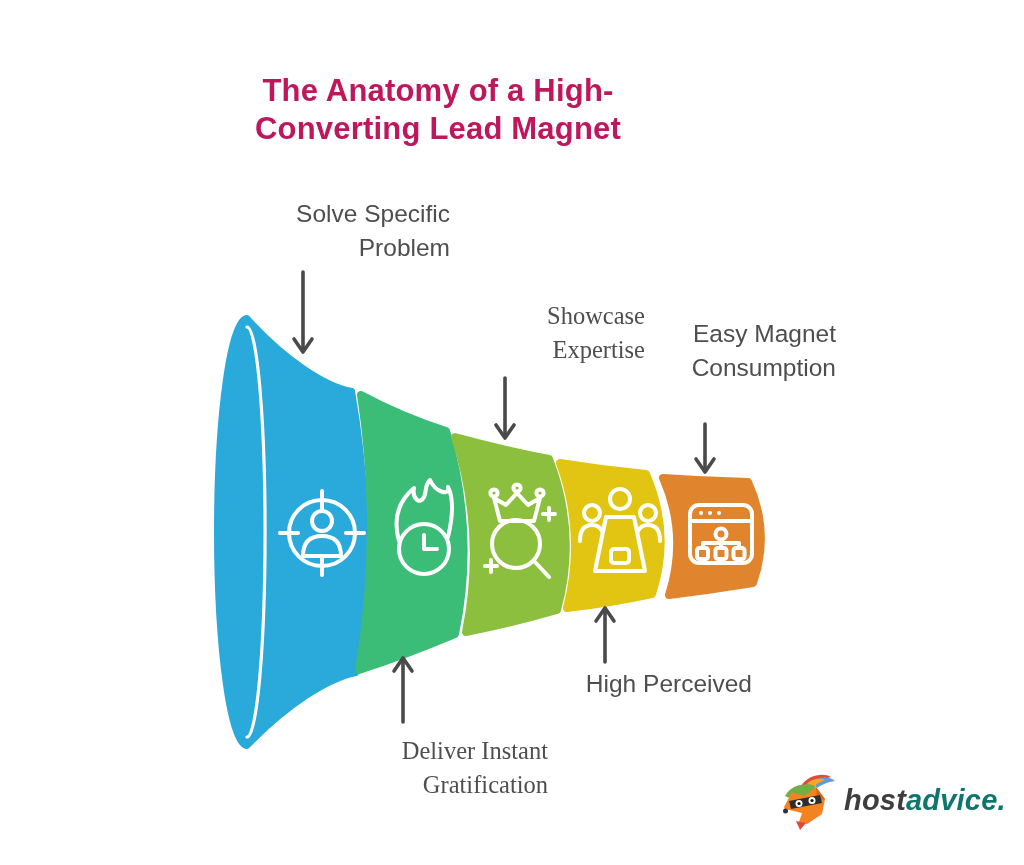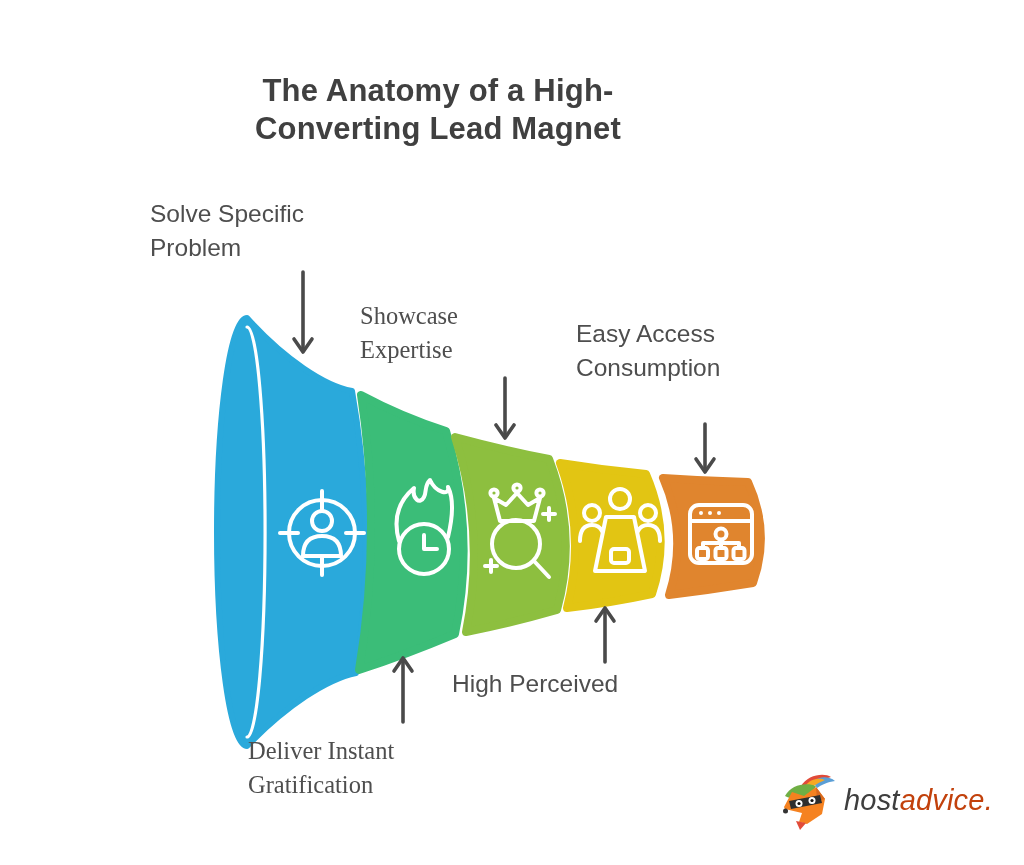--- a/index.html
+++ b/index.html
@@ -2,41 +2,41 @@
 <html><head>
 <meta charset="utf-8">
 <style>
   html,body{margin:0;padding:0;background:#fff;}
   .canvas{
     position:relative;width:1024px;height:865px;background:#ffffff;
     font-family:"Liberation Sans","DejaVu Sans",sans-serif;overflow:hidden;
   }
   .title{
     position:absolute;left:0;top:72px;width:876px;text-align:center;
-    font-size:31px;line-height:38px;font-weight:700;color:#404040;letter-spacing:.2px;
+    font-size:31px;line-height:38px;font-weight:700;color:#be185d;letter-spacing:.2px;
   }
   .title span{display:block;}
   .ann{
-    position:absolute;text-align:left;color:#4e4e4e;
+    position:absolute;text-align:right;color:#4e4e4e;
     font-size:24.5px;line-height:34px;font-weight:400;
   }
   .ann span{display:block;}
   .ann--right{text-align:right;}
   .ann--left{text-align:left;}
   .funnel-svg{position:absolute;left:0;top:0;}
   .logo{
     position:absolute;left:779px;top:770px;height:64px;
     display:flex;align-items:center;gap:5px;
   }
   .logo-text{
     font-style:italic;font-size:29px;color:#3e3e3e;letter-spacing:.2px;
     white-space:nowrap;padding-bottom:4px;
   }
-  .logo-text .bold{font-weight:400;}
-  .logo-text .light{font-weight:400;color:#c2410c;}
+  .logo-text .bold{font-weight:700;}
+  .logo-text .light{font-weight:700;color:#0f766e;}
 </style>
 </head>
 <body>
 
 <div class="canvas">
 
   <div class="title">
     <span>The Anatomy of a High-</span>
     <span>Converting Lead Magnet</span>
   </div>
@@ -131,21 +131,21 @@
     <span>Solve Specific</span>
     <span>Problem</span>
   </div>
 
   <div class="ann" style="left:360px;top:299px;width:285px;font-family:Liberation Serif, serif;">
     <span>Showcase</span>
     <span>Expertise</span>
   </div>
 
   <div class="ann" style="left:576px;top:317px;width:260px;">
-    <span>Easy Access</span>
+    <span>Easy Magnet</span>
     <span>Consumption</span>
   </div>
 
   <div class="ann" style="left:248px;top:734px;width:300px;font-family:Liberation Serif, serif;">
     <span>Deliver Instant</span>
     <span>Gratification</span>
   </div>
 
   <div class="ann" style="left:452px;top:667px;width:300px;">
     <span>High Perceived</span>

